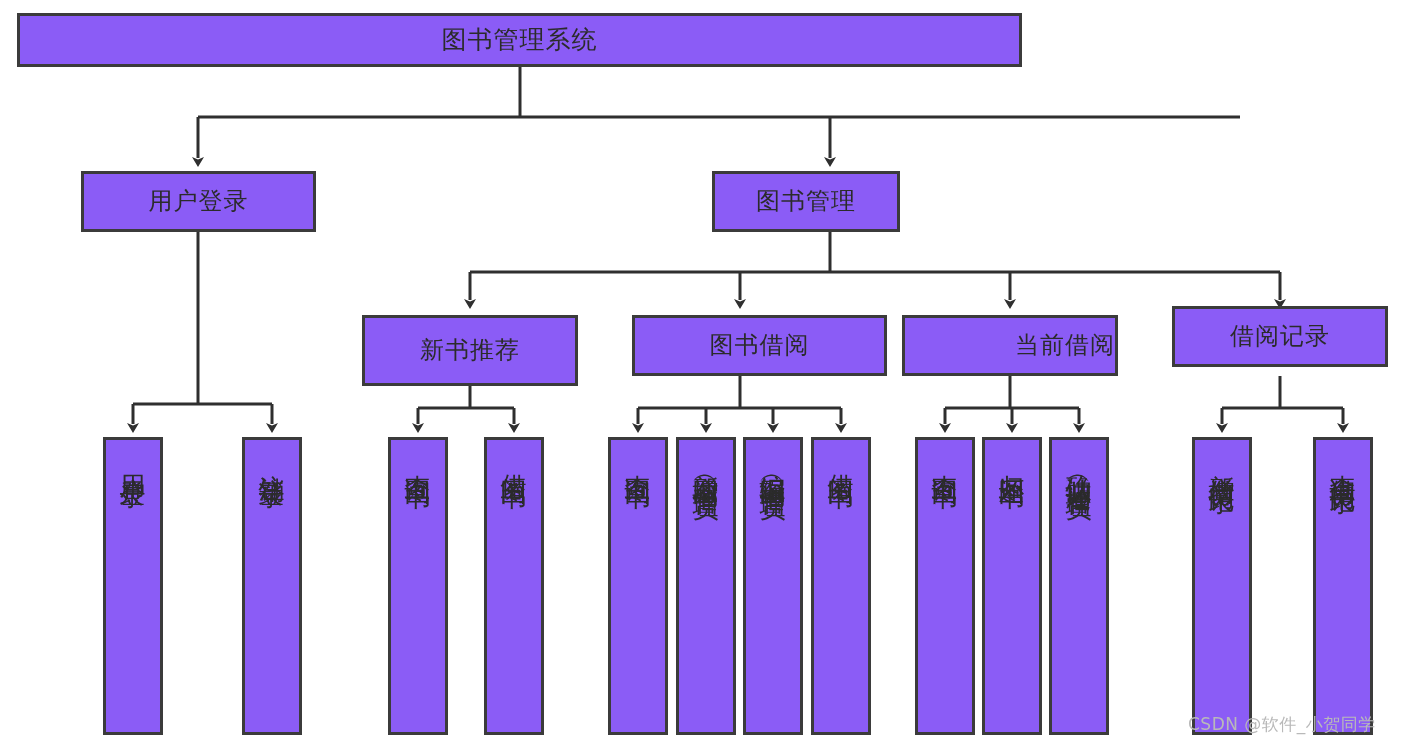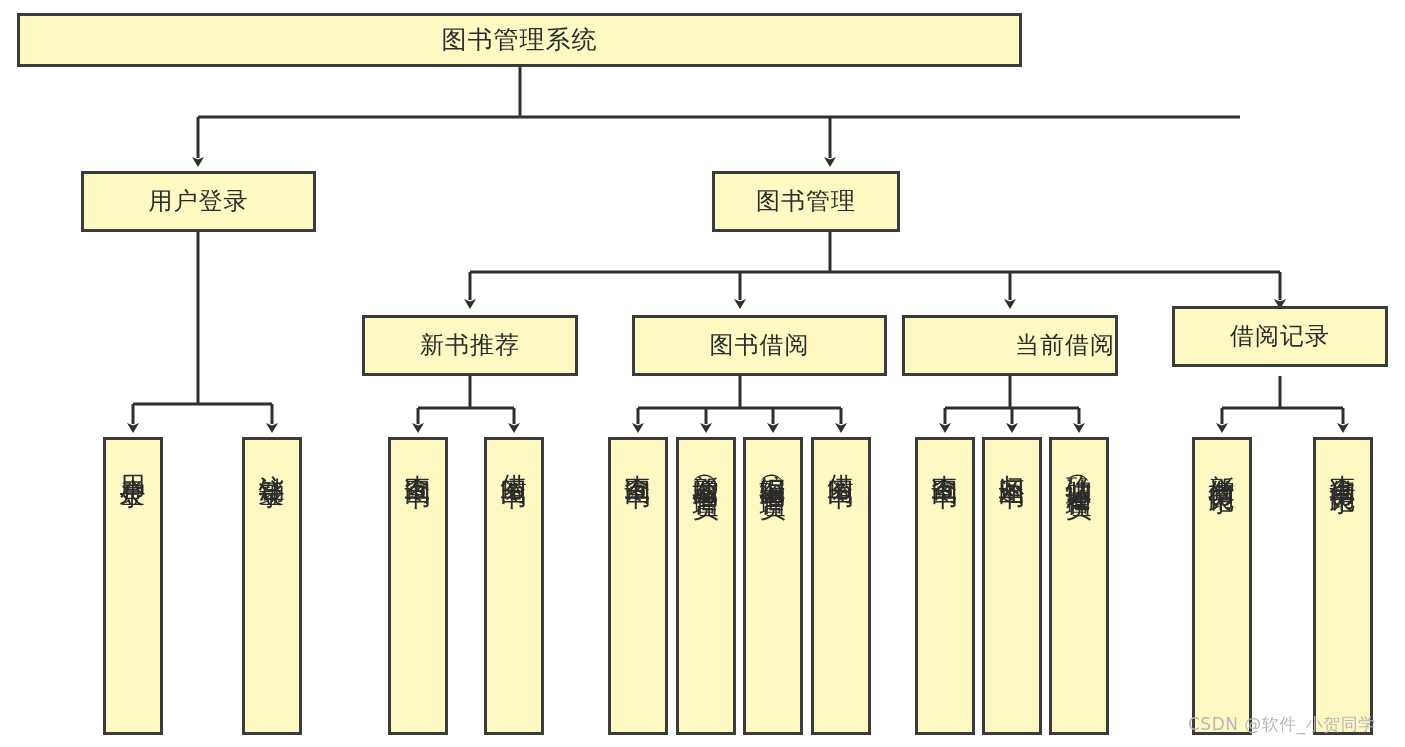--- a/index.html
+++ b/index.html
@@ -9,21 +9,21 @@
     font-family:"DejaVu Sans","Liberation Sans",sans-serif;
     overflow:hidden;
     position:relative;
   }
   #diagram-root{position:absolute;left:0;top:0;width:1405px;height:747px;}
   svg.edges{position:absolute;left:0;top:0;width:1405px;height:747px;pointer-events:none;}
 
   .node{
     position:absolute;
     box-sizing:border-box;
-    background:#fef9c3;
+    background:#8b5cf6;
     border:3px solid #3b3b3b;
     display:flex;
     align-items:center;
     justify-content:center;
     color:#2b2b2b;
   }
   .node .label{
     display:block;
     line-height:1.18;
     letter-spacing:1px;
@@ -115,21 +115,21 @@
     <span class="label">图书管理系统</span>
   </div>
 
   <div class="node horiz" style="left:81px;top:171px;width:235px;height:61px;">
     <span class="label">用户登录</span>
   </div>
   <div class="node horiz" style="left:712px;top:171px;width:188px;height:61px;">
     <span class="label">图书管理</span>
   </div>
 
-  <div class="node horiz" style="left:362px;top:315px;width:216px;height:61px;">
+  <div class="node horiz" style="left:362px;top:315px;width:216px;height:71px;">
     <span class="label">新书推荐</span>
   </div>
   <div class="node horiz" style="left:632px;top:315px;width:255px;height:61px;">
     <span class="label">图书借阅</span>
   </div>
   <div class="node horiz" style="left:902px;top:315px;width:216px;height:61px;justify-content:flex-end;">
     <span class="label">当前借阅</span>
   </div>
   <div class="node horiz" style="left:1172px;top:306px;width:216px;height:61px;">
     <span class="label">借阅记录</span>

